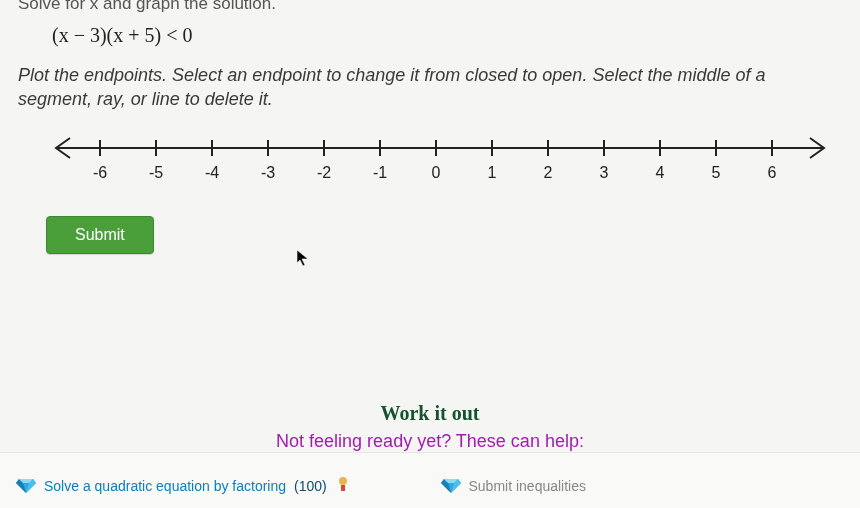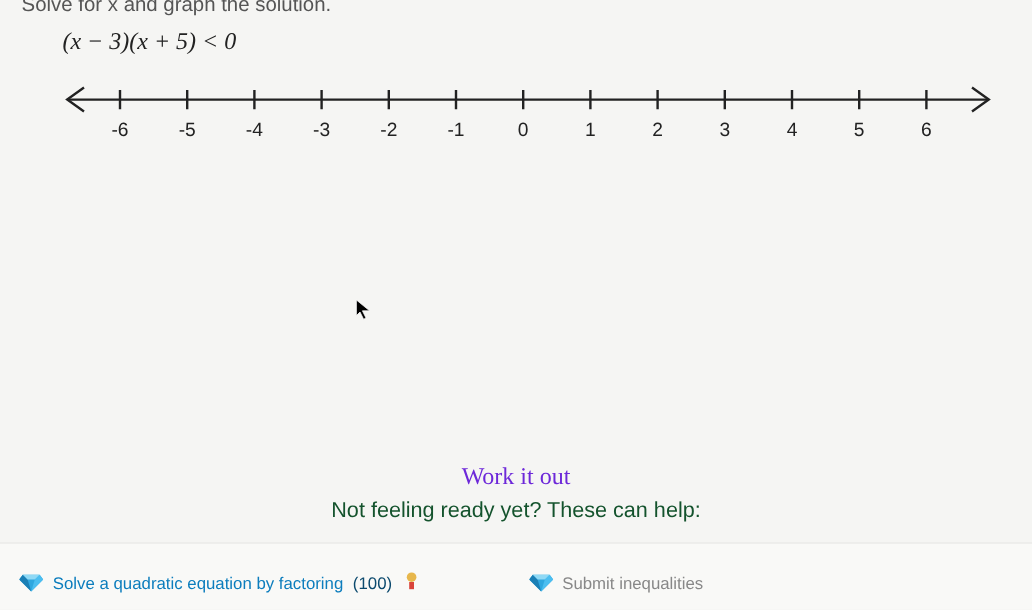--- a/index.html
+++ b/index.html
@@ -16,21 +16,20 @@
   }
   .cutoff-top {
     color: #555;
     font-size: 17px;
     margin-bottom: 10px;
     padding-top: 0;
     margin-top: -6px;
   }
   .equation {
     font-family: "Times New Roman", serif;
-    font-style: italic;
     font-size: 20px;
     margin-left: 34px;
     margin-bottom: 16px;
     color: #222;
   }
   .instructions {
     font-style: italic;
     font-size: 18px;
     color: #3a3a3a;
     margin-bottom: 16px;
@@ -65,29 +64,28 @@
   }
   .lower {
     position: absolute;
     left: 0;
     right: 0;
     bottom: 0;
     text-align: center;
   }
   .workit {
     font-family: "Times New Roman", serif;
-    font-weight: 400;
+    font-weight: 700;
     font-size: 20px;
-    color: #6d28d9;
+    color: #14532d;
     margin-bottom: 6px;
   }
   .help-txt {
     font-size: 18px;
-    color: #14532d;
-    margin-bottom: 16px;
+    color: #a21caf;
   }
   .help-row {
     display: flex;
     gap: 21px;
     padding: 10px 16px 0 16px;
     border-top: 1px solid #e6e6e4;
     background: #f9f9f7;
     height: 56px;
     overflow: hidden;
   }
@@ -103,20 +101,21 @@
   .score { color: #0c4a6e; }
   .medal { color: #c49a2e; margin-left: 2px; }
   .faded { color: #888; }
 </style>
 </head>
 <body>
 
 <div class="content">
   <div class="cutoff-top">Solve for x and graph the solution.</div>
   <div class="equation">(x − 3)(x + 5) &lt; 0</div>
+  <div class="instructions">Plot the endpoints. Select an endpoint to change it from closed to open. Select the middle of a segment, ray, or line to delete it.</div>
 
   <div class="numline-wrap">
     <svg width="780" height="62" viewBox="0 0 780 62">
 
       <line x1="6" y1="20" x2="774" y2="20" stroke="#222" stroke-width="2"></line>
 
       <polyline points="20,10 6,20 20,30" fill="none" stroke="#222" stroke-width="2"></polyline>
 
       <polyline points="760,10 774,20 760,30" fill="none" stroke="#222" stroke-width="2"></polyline>
 
@@ -145,20 +144,21 @@
       <text class="tick-label" x="386" y="50">0</text>
       <text class="tick-label" x="442" y="50">1</text>
       <text class="tick-label" x="498" y="50">2</text>
       <text class="tick-label" x="554" y="50">3</text>
       <text class="tick-label" x="610" y="50">4</text>
       <text class="tick-label" x="666" y="50">5</text>
       <text class="tick-label" x="722" y="50">6</text>
     </svg>
   </div>
 
+  <button class="submit-btn">Submit</button>
 </div>
 
 <svg class="cursor" width="14" height="18">
   <polygon points="1,1 1,14 4,11 7,17 9,16 6,10 12,10" fill="#000" stroke="#fff" stroke-width="0.6"></polygon>
 </svg>
 
 <div class="lower">
   <div class="workit">Work it out</div>
   <div class="help-txt">Not feeling ready yet? These can help:</div>
   <div class="help-row">

